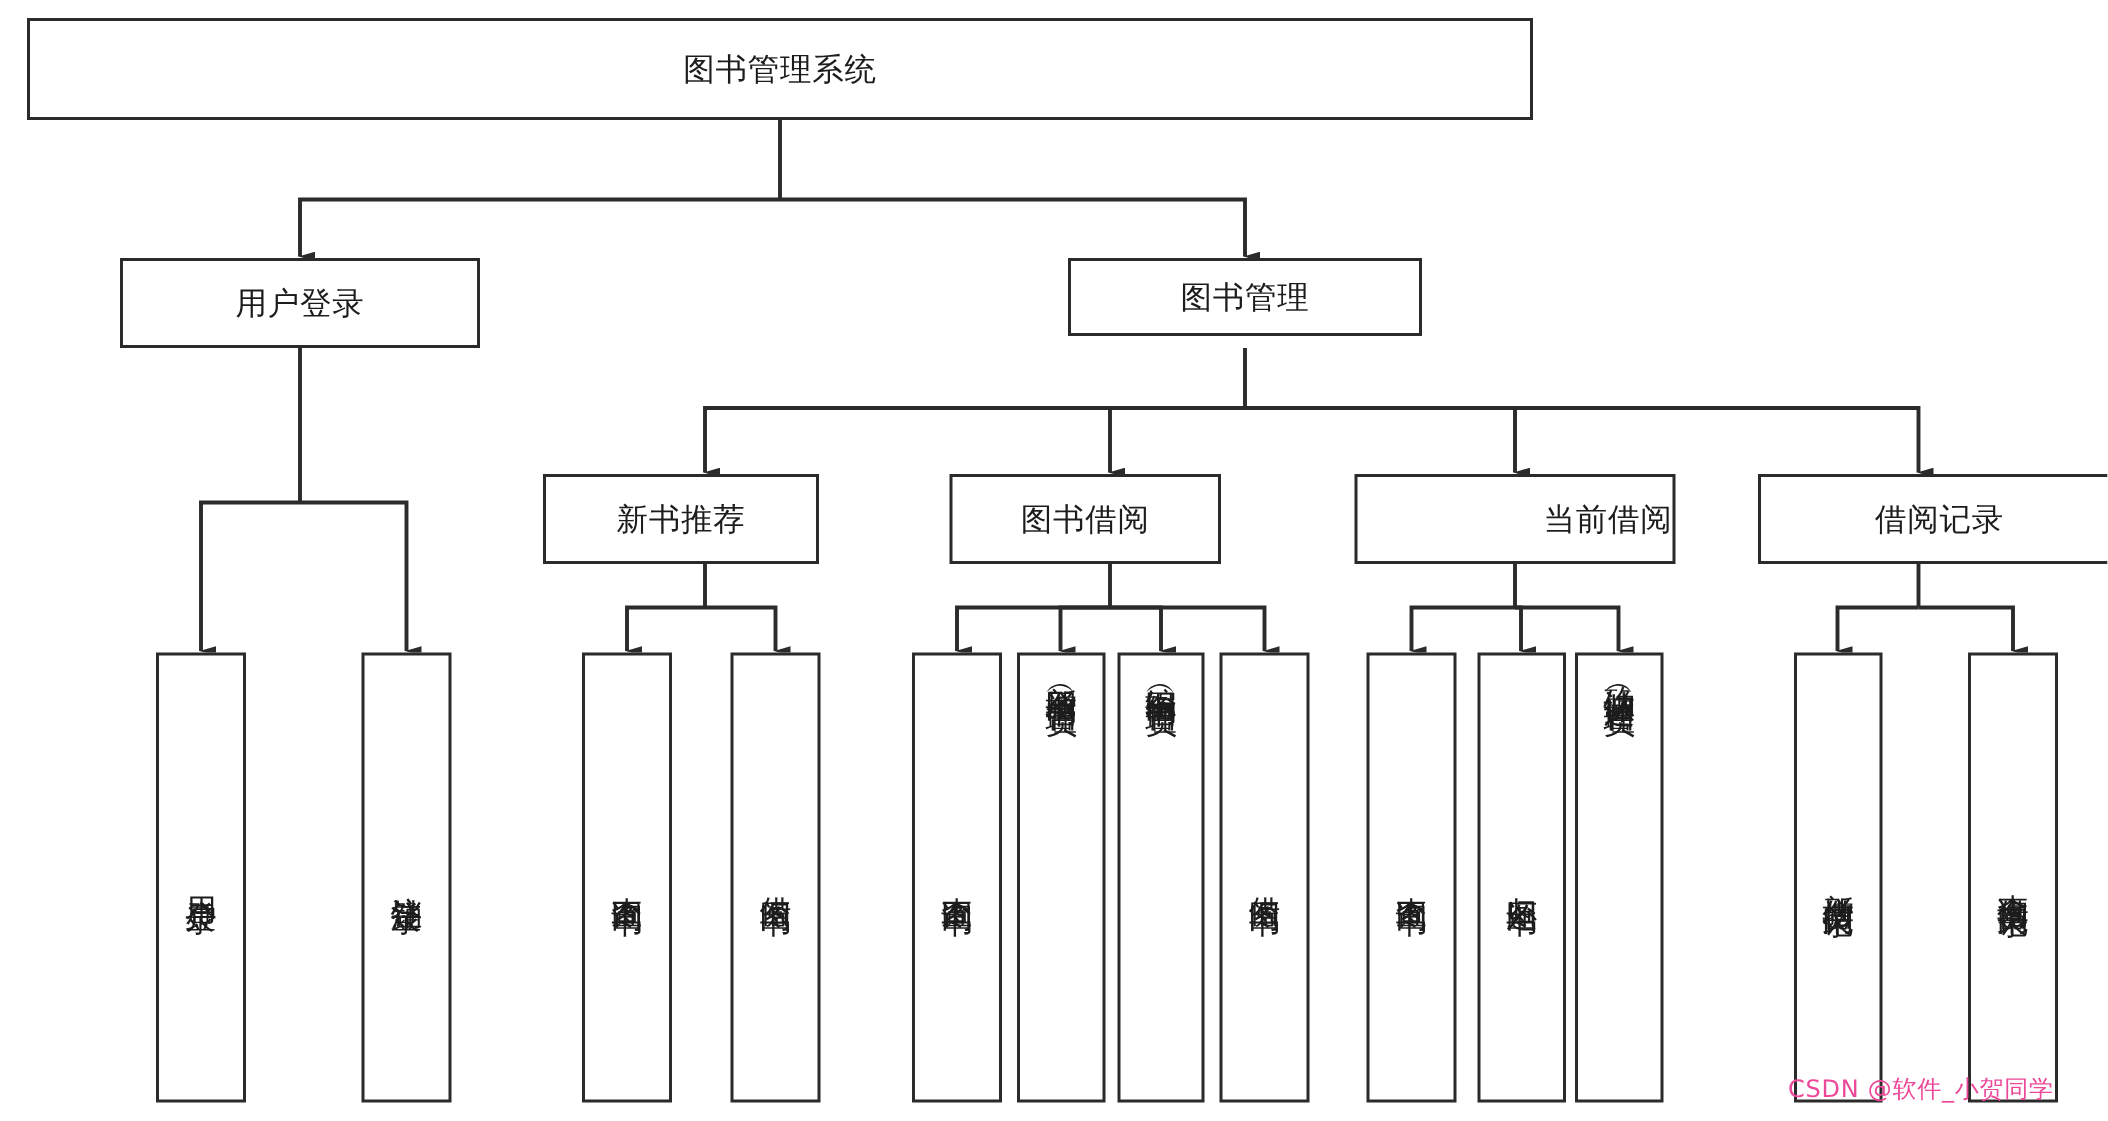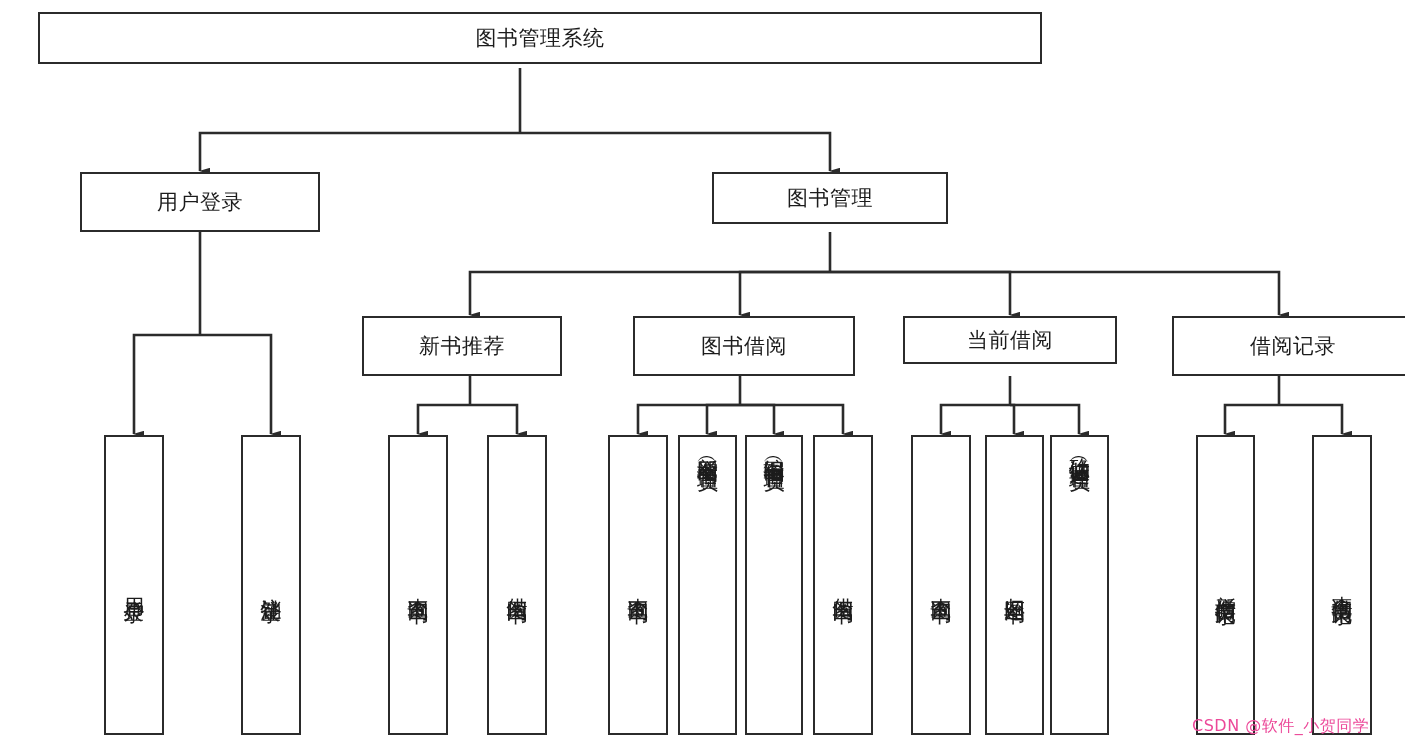--- a/index.html
+++ b/index.html
@@ -108,60 +108,60 @@
         <path d="M 1010 405 L 941 405 L 941 434" marker-end="url(#arrowhead)"></path>
         <path d="M 1010 405 L 1014 405 L 1014 434" marker-end="url(#arrowhead)"></path>
         <path d="M 1010 405 L 1079 405 L 1079 434" marker-end="url(#arrowhead)"></path>
         <path d="M 1279 376 L 1279 405"></path>
         <path d="M 1279 405 L 1225 405 L 1225 434" marker-end="url(#arrowhead)"></path>
         <path d="M 1279 405 L 1342 405 L 1342 434" marker-end="url(#arrowhead)"></path>
       </g>
   </svg>
 
   <div id="nodes-layer">
-      <div class="node" style="left: 18px; top: 12px; width: 1004px; height: 52px; margin-left: 20px;">
+      <div class="node" style="left: 18px; top: 12px; width: 1004px; height: 68px;">
         <span class="label">图书管理系统</span>
       </div>
       <div class="node" style="left: 80px; top: 172px; width: 240px; height: 60px;">
         <span class="label">用户登录</span>
       </div>
       <div class="node vertical centered" style="left: 104px; top: 435px; width: 60px; height: 300px;">
         <span class="label">用户登录</span>
       </div>
       <div class="node vertical centered" style="left: 241px; top: 435px; width: 60px; height: 300px;">
         <span class="label">注销登录</span>
       </div>
       <div class="node" style="left: 712px; top: 172px; width: 236px; height: 52px;">
         <span class="label">图书管理</span>
       </div>
-      <div class="node" style="left: 362px; top: 316px; width: 200px; height: 60px;">
+      <div class="node" style="left: 362px; top: 316px; width: 184px; height: 60px;">
         <span class="label">新书推荐</span>
       </div>
       <div class="node vertical centered" style="left: 388px; top: 435px; width: 60px; height: 300px;">
         <span class="label">查询图书</span>
       </div>
       <div class="node vertical centered" style="left: 487px; top: 435px; width: 60px; height: 300px;">
         <span class="label">借阅图书</span>
       </div>
-      <div class="node" style="left: 633px; top: 316px; width: 222px; height: 60px;">
+      <div class="node" style="left: 633px; top: 316px; width: 181px; height: 60px;">
         <span class="label">图书借阅</span>
       </div>
       <div class="node vertical centered" style="left: 608px; top: 435px; width: 60px; height: 300px;">
         <span class="label">查询图书</span>
       </div>
       <div class="node vertical" style="left: 678px; top: 435px; width: 59px; height: 300px;">
         <span class="label">新增图书（管理员）</span>
       </div>
       <div class="node vertical" style="left: 745px; top: 435px; width: 58px; height: 300px;">
         <span class="label">编辑图书（管理员）</span>
       </div>
       <div class="node vertical centered" style="left: 813px; top: 435px; width: 60px; height: 300px;">
         <span class="label">借阅图书</span>
       </div>
-      <div class="node" style="left: 903px; top: 316px; width: 214px; height: 48px;">
+      <div class="node" style="left: 903px; top: 316px; width: 214px; height: 60px; justify-content: flex-end;">
         <span class="label">当前借阅</span>
       </div>
       <div class="node vertical centered" style="left: 911px; top: 435px; width: 60px; height: 300px;">
         <span class="label">查询图书</span>
       </div>
       <div class="node vertical centered" style="left: 985px; top: 435px; width: 59px; height: 300px;">
         <span class="label">归还图书</span>
       </div>
       <div class="node vertical" style="left: 1050px; top: 435px; width: 59px; height: 300px;">
         <span class="label">确认归还（管理员）</span>

